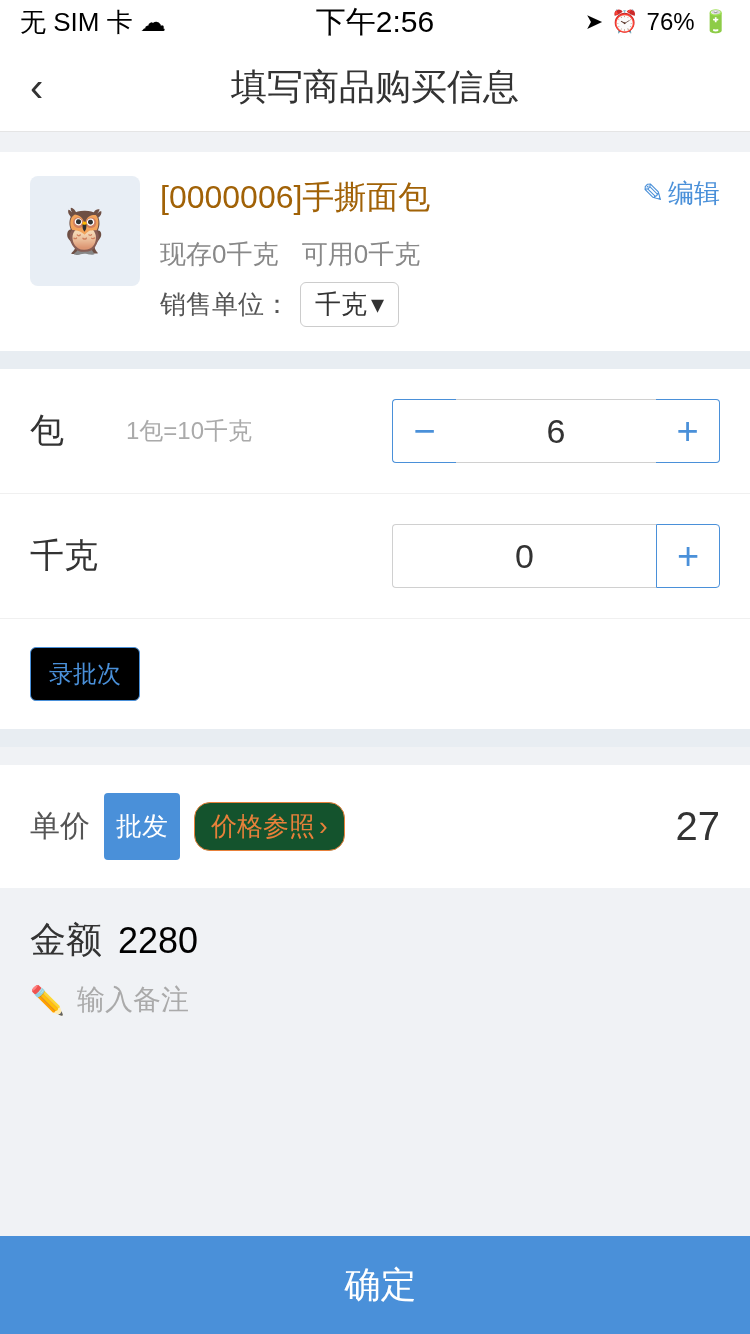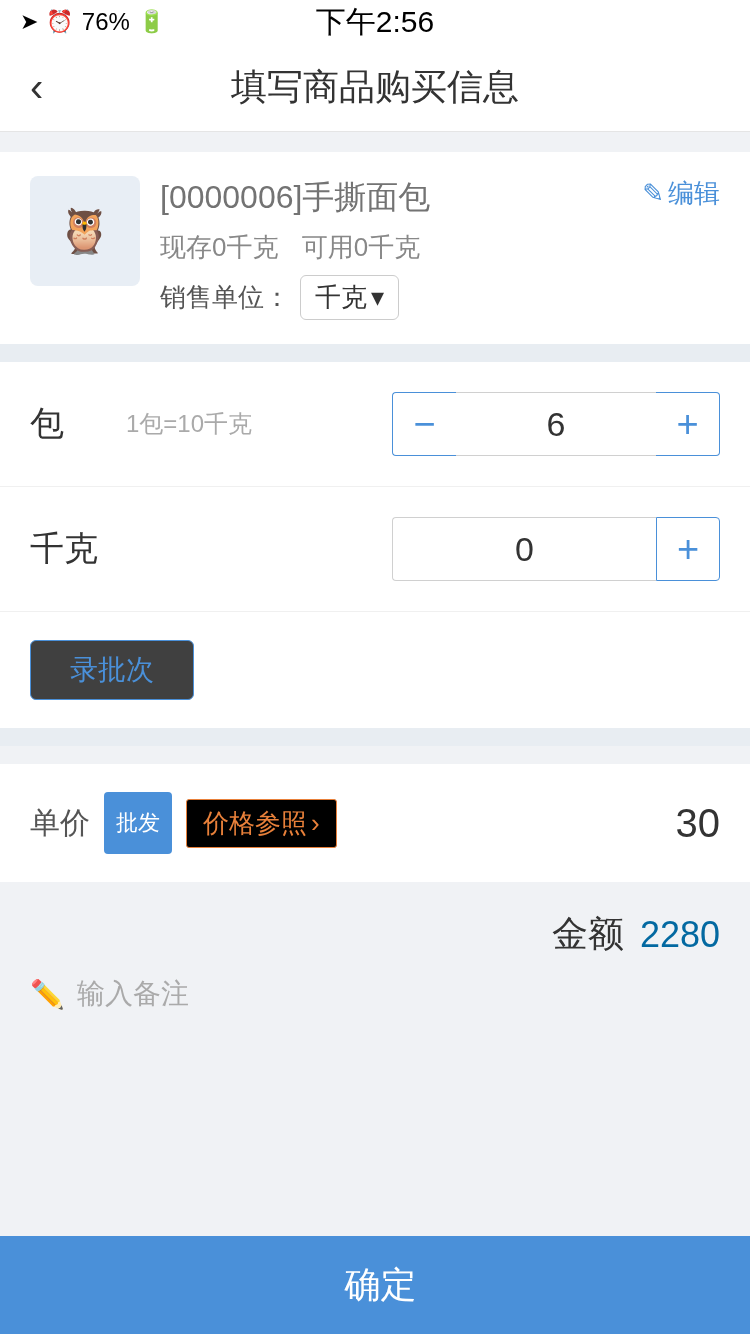--- a/index.html
+++ b/index.html
@@ -94,22 +94,22 @@
     .product-thumb-icon {
       font-size: 44px;
       color: #8aaccc;
     }
     .product-info {
       flex: 1;
     }
     .product-name {
       font-size: 32px;
       font-weight: 500;
-      color: #737373;
-      margin-bottom: 10px;
+      color: #a16207;
+      margin-bottom: 17px;
     }
     .product-stock {
       font-size: 26px;
       color: #888;
       margin-bottom: 10px;
     }
     .product-unit-row {
       display: flex;
       align-items: center;
       gap: 10px;
@@ -230,24 +230,24 @@
       justify-content: space-between;
       padding: 28px 30px;
     }
     .summary-text {
       font-size: 32px;
       color: #333;
     }
     .batch-btn {
       border: 1.5px solid #4a90d9;
       color: #4a90d9;
-      background: #404040;
+      background: #000000;
       border-radius: 6px;
-      padding: 10px 39px;
-      font-size: 28px;
+      padding: 10px 18px;
+      font-size: 24px;
       cursor: pointer;
     }
 
     
     .price-section {
       background: #fff;
       margin-top: 18px;
       padding: 28px 30px;
     }
     .price-row {
@@ -255,29 +255,29 @@
       align-items: center;
       gap: 14px;
     }
     .price-label {
       font-size: 30px;
       color: #555;
     }
     .price-tag-batch {
       background: #4a90d9;
       color: #fff;
-      font-size: 22px;
+      font-size: 26px;
       padding: 16px 12px;
       border-radius: 4px;
     }
     .price-ref-btn {
       border: 1.5px solid #e8803a;
       color: #e8803a;
-      background: #000000;
-      border-radius: 3px;
+      background: #14532d;
+      border-radius: 16px;
       padding: 6px 16px;
       font-size: 26px;
       display: flex;
       align-items: center;
       gap: 4px;
       cursor: pointer;
     }
     .price-value {
       margin-left: auto;
       font-size: 40px;
@@ -288,30 +288,29 @@
     
     .amount-section {
       background: #f0f2f5;
       padding: 28px 30px 16px 30px;
     }
     .amount-row {
       display: flex;
       align-items: center;
       gap: 16px;
       margin-bottom: 16px;
-      justify-content: flex-end;
     }
     .amount-label {
       font-size: 36px;
       color: #333;
       font-weight: 500;
     }
     .amount-value {
       font-size: 36px;
-      color: #0369a1;
+      color: #000000;
       font-weight: 500;
     }
     .remark-row {
       display: flex;
       align-items: center;
       gap: 12px;
       color: #aaa;
       font-size: 28px;
       cursor: pointer;
     }
@@ -344,20 +343,23 @@
       font-size: 36px;
       color: #fff;
       font-weight: 500;
       margin-left: 11px;
     }
   </style>
 </head>
 <body>
 
 <div class="status-bar">
+  <div class="status-left">
+    <span>无 SIM 卡 ☁</span>
+  </div>
   <div class="status-center">下午2:56</div>
   <div class="status-right">
     <span style="font-size:22px">➤</span>
     <span style="font-size:22px">⏰</span>
     <span>76%</span>
     <span style="font-size:22px">🔋</span>
   </div>
 </div>
 
 <div class="nav-bar">
@@ -421,21 +423,21 @@
 <div class="section-divider"></div>
 
 <div class="price-section">
   <div class="price-row">
     <span class="price-label">单价</span>
     <span class="price-tag-batch">批发</span>
     <div class="price-ref-btn">
       <span>价格参照</span>
       <span>›</span>
     </div>
-    <span class="price-value">30</span>
+    <span class="price-value">27</span>
   </div>
 </div>
 
 <div class="amount-section">
   <div class="amount-row">
     <span class="amount-label">金额</span>
     <span class="amount-value">2280</span>
   </div>
   <div class="remark-row">
     <span class="pencil-icon">✏️</span>

